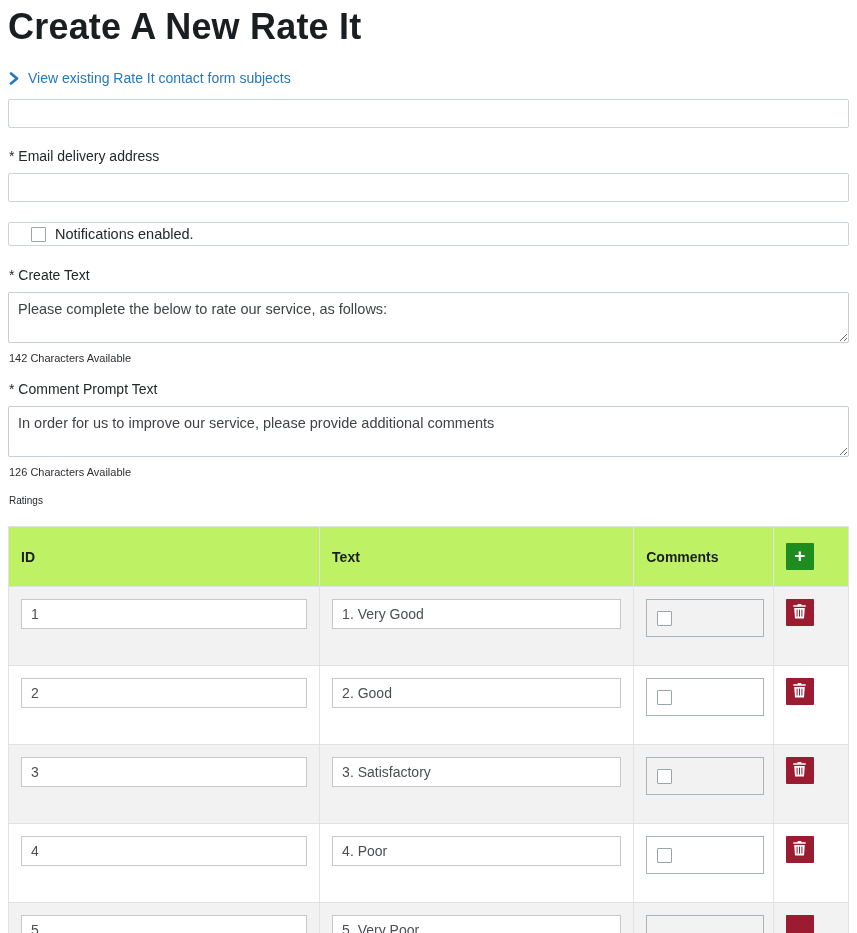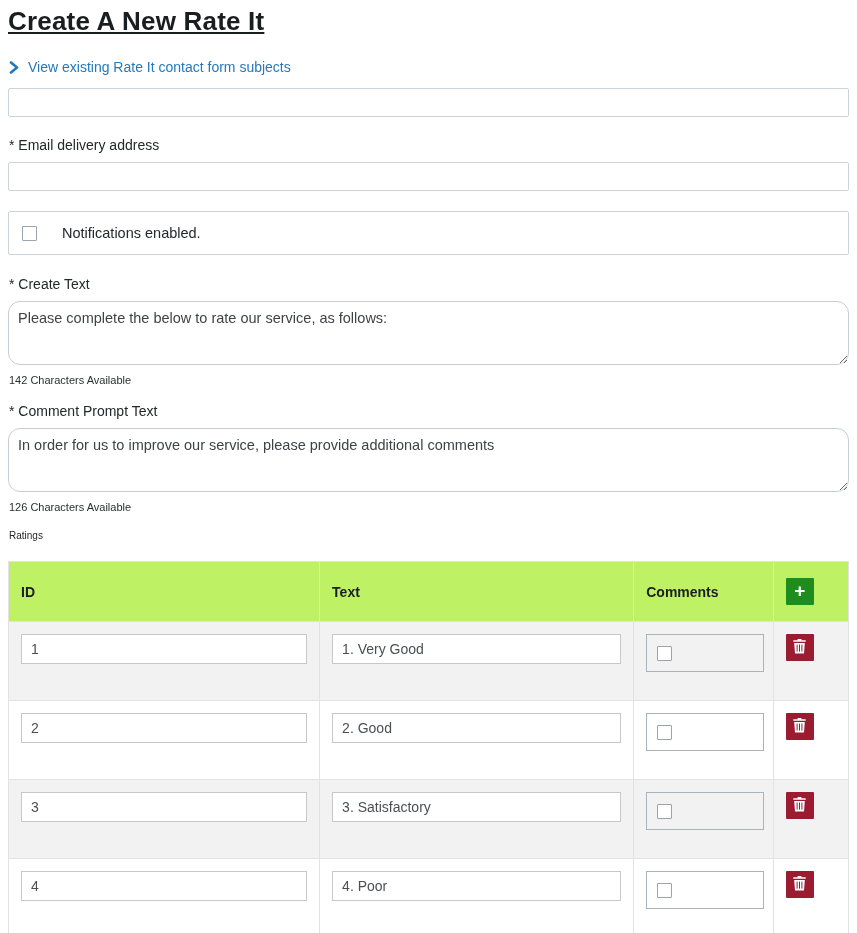--- a/index.html
+++ b/index.html
@@ -5,26 +5,25 @@
   * { box-sizing: border-box; margin: 0; padding: 0; }
   html, body { background: #ffffff; }
   body {
     width: 857px; height: 933px;
     font-family: "Liberation Sans", "DejaVu Sans", sans-serif;
     color: #24272b;
     padding: 4px 8px 8px 8px;
     overflow: hidden;
   }
   h1.page-title {
-    font-size: 26px;
+    font-size: 36px;
     font-weight: 600;
     color: #1b1e21;
     letter-spacing: 0.2px;
     margin: 2px 0 22px 0;
-    text-decoration: underline;
   }
   .link-row {
     display: flex; align-items: center; gap: 9px;
     margin: 0 0 13px 1px;
   }
   .link-row a {
     color: #2479bd; text-decoration: none; font-size: 14px;
   }
   .chev { display: inline-flex; align-items: center; }
   .field-label {
@@ -33,33 +32,33 @@
   .text-input {
     width: 100%; height: 29px;
     border: 1px solid #ccd3d9; border-radius: 2px;
     background: #fff; font-size: 14px; color: #4b4f54;
     padding: 0 8px; outline: none;
     font-family: "Liberation Sans", "DejaVu Sans", sans-serif;
   }
   .field-group { margin-bottom: 20px; }
   .panel-checkbox {
     border: 1px solid #ccd3d9; border-radius: 2px;
-    height: 44px; display: flex; align-items: center;
-    padding-left: 13px; gap: 25px; margin-bottom: 21px;
+    height: 24px; display: flex; align-items: center;
+    padding-left: 22px; gap: 9px; margin-bottom: 21px;
   }
   input[type="checkbox"] {
     appearance: none; -webkit-appearance: none;
     width: 15px; height: 15px;
     border: 1px solid #9aa4ab; background: #fff; border-radius: 1px;
     cursor: pointer; flex: 0 0 auto;
   }
   .panel-checkbox label { font-size: 14.5px; color: #24272b; }
   textarea.prompt-area {
-    width: 100%; height: 64px;
-    border: 1px solid #c6cdd4; border-radius: 12px;
+    width: 100%; height: 51px;
+    border: 1px solid #c6cdd4; border-radius: 2px;
     font-size: 14.5px; color: #3f4348;
     padding: 7px 9px; resize: both; outline: none;
     font-family: "Liberation Sans", "DejaVu Sans", sans-serif;
     line-height: 1.3;
   }
   .char-count { font-size: 11px; color: #2b2e32; margin: 5px 0 17px 1px; }
   .ratings-label { font-size: 10px; margin: 0 0 20px 1px; }
   table.ratings-table {
     width: 100%; border-collapse: collapse;
     border: 1px solid #e2e2e2; table-layout: fixed;

